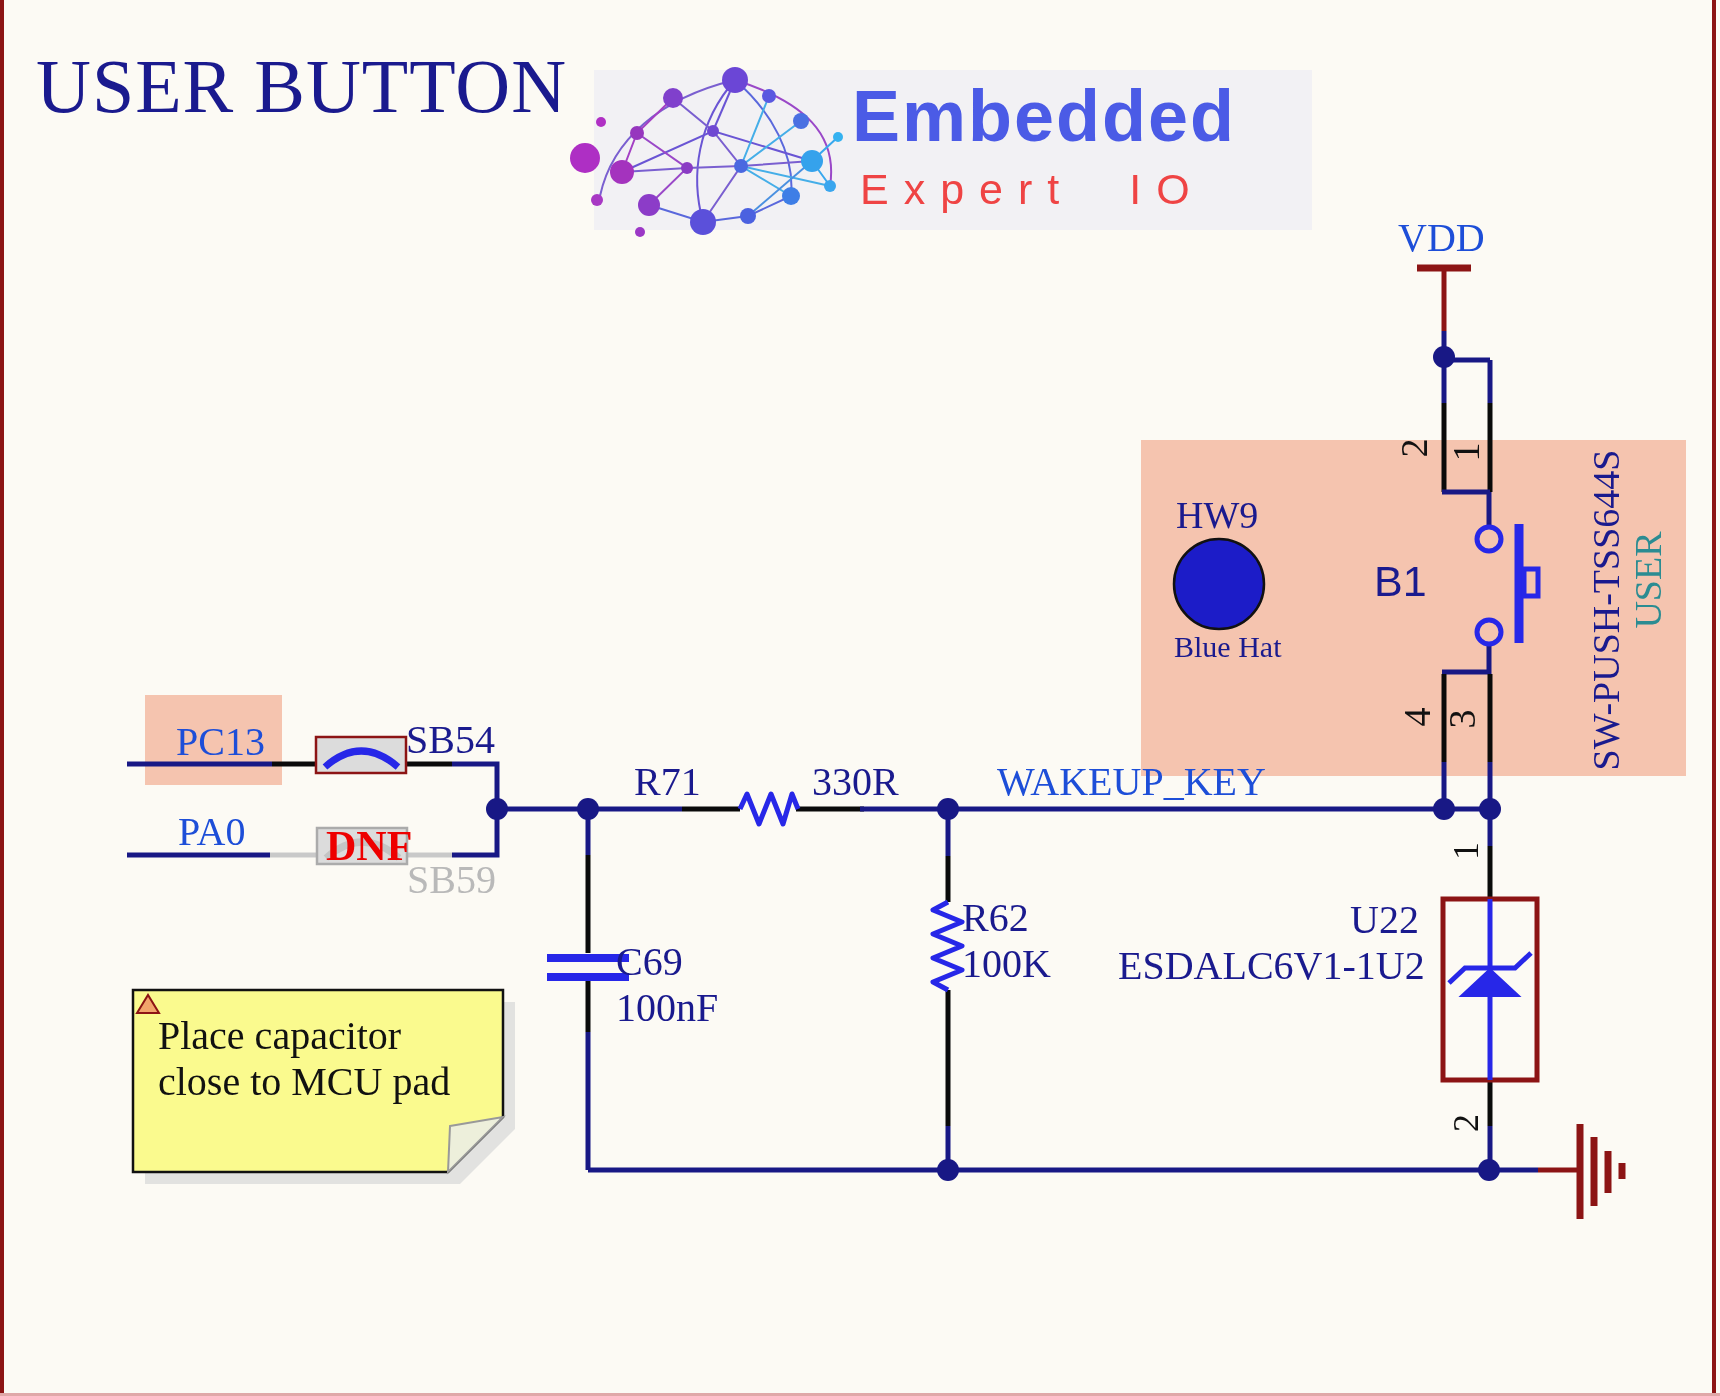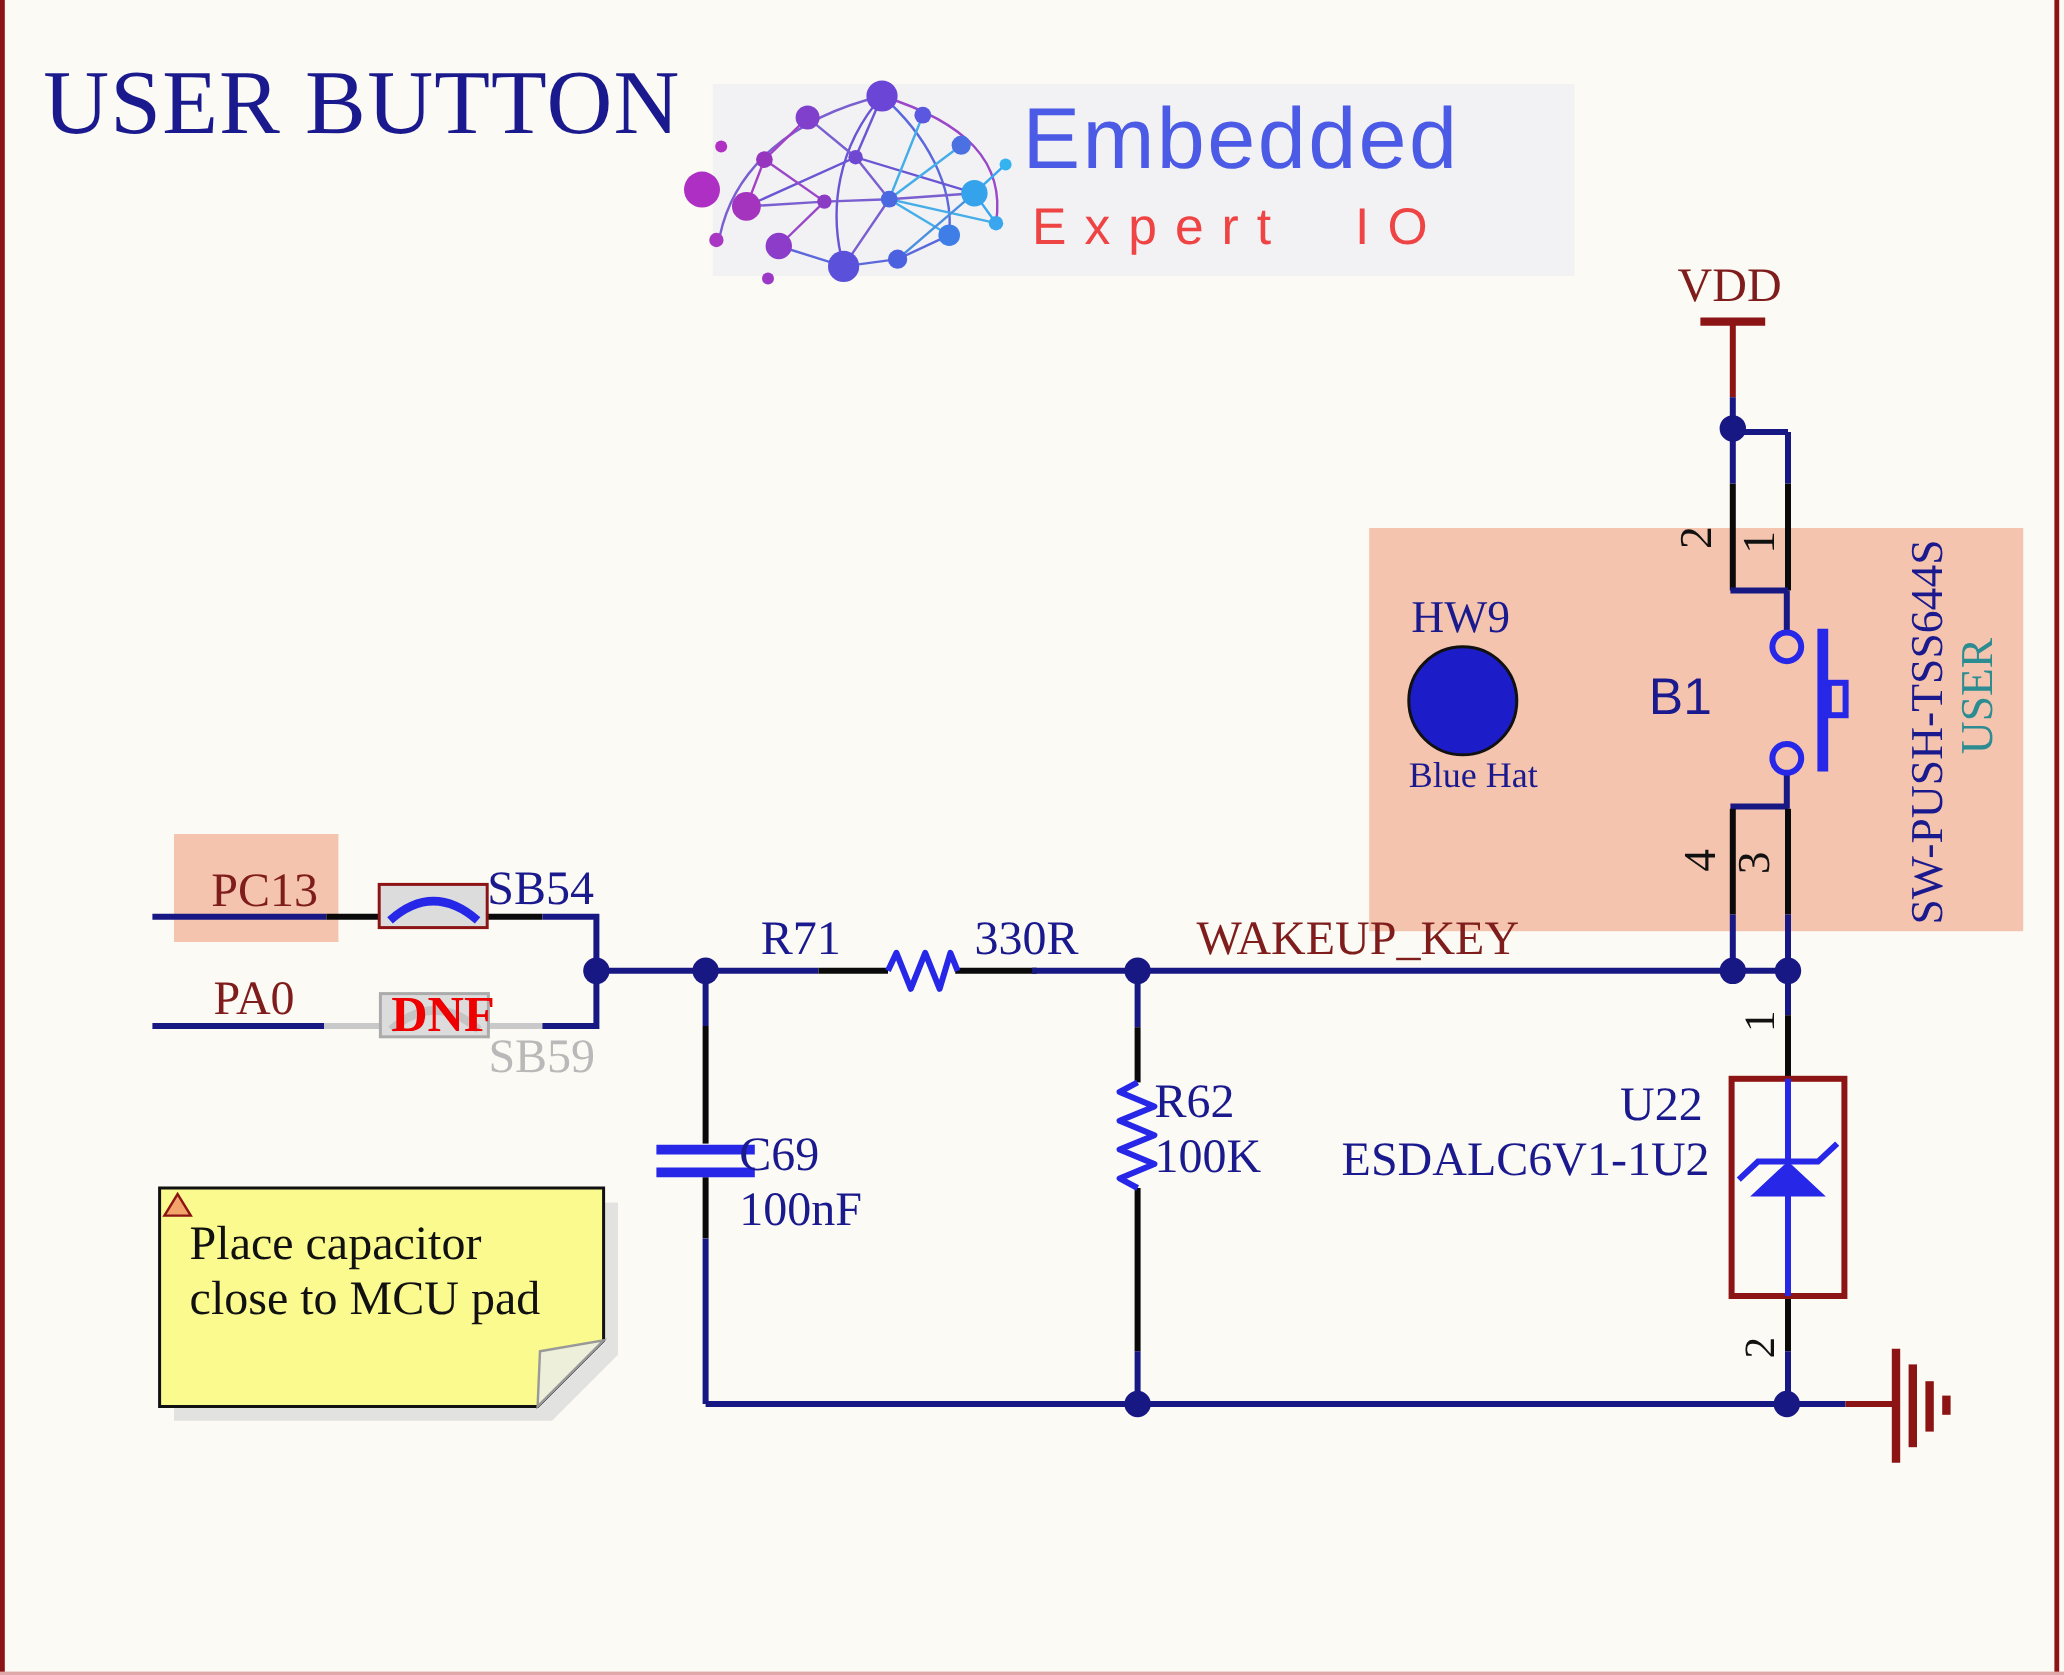--- a/index.html
+++ b/index.html
@@ -3,25 +3,25 @@
 <meta charset="utf-8">
 <style>
   html,body{margin:0;padding:0;background:#FCFAF4;}
   #sheet{position:relative;width:1720px;height:1396px;background:#FCFAF4;overflow:hidden;
          font-family:"Liberation Serif","DejaVu Serif",serif;}
   #circuit-svg{position:absolute;left:0;top:0;z-index:1;}
   .lbl{position:absolute;z-index:2;white-space:nowrap;line-height:1;}
   .vtext{position:absolute;z-index:2;white-space:nowrap;line-height:1;
          transform:translate(-50%,-50%) rotate(-90deg);}
   .navy{color:#1A1A8E;}
-  .darkred{color:#7f1d1d;}
+  .darkred{color:#1d4ed8;}
   .title{font-size:76px;letter-spacing:1px;}
   .ref40{font-size:40px;}
   .pin{font-size:38px;color:#111111;}
-  .brand{font-family:"Liberation Sans","DejaVu Sans",sans-serif;font-weight:normal;
+  .brand{font-family:"Liberation Sans","DejaVu Sans",sans-serif;font-weight:bold;
          font-size:72px;color:#4B5BE6;letter-spacing:2px;}
   .brandsub{font-family:"Liberation Sans","DejaVu Sans",sans-serif;font-size:43px;
             color:#ef4444;letter-spacing:15px;word-spacing:28px;}
   .sans{font-family:"Liberation Sans","DejaVu Sans",sans-serif;}
   .notetxt{font-size:40px;color:#111111;}
   .graytxt{color:#B9B9B9;}
   .redtxt{color:#EE0000;font-weight:bold;}
   .tealtxt{color:#2B8C92;}
 </style>
 </head>

